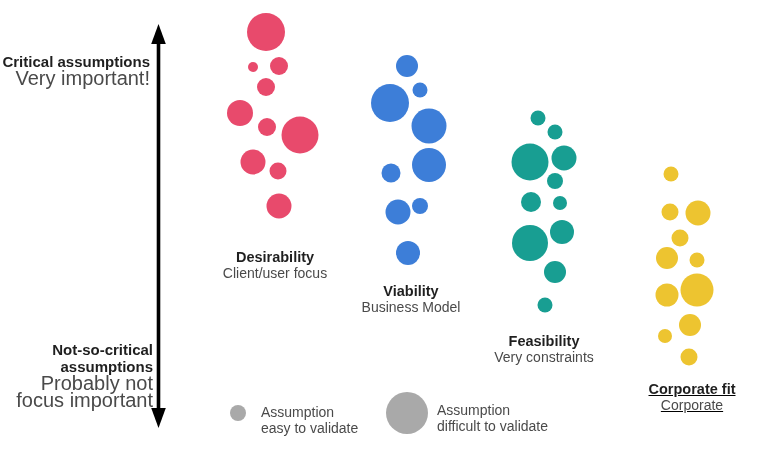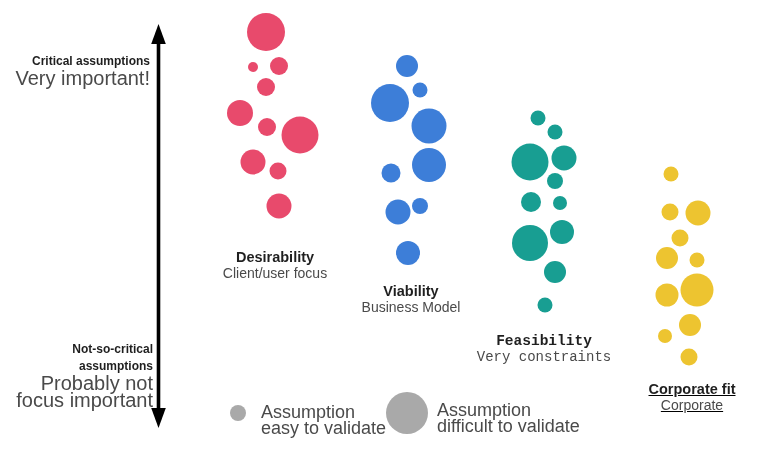--- a/index.html
+++ b/index.html
@@ -6,28 +6,28 @@
   .canvas {
     position: relative;
     width: 768px;
     height: 468px;
     background: #ffffff;
     overflow: hidden;
     font-family: "Liberation Sans", sans-serif;
   }
   .layer { position: absolute; left: 0; top: 0; }
   .axis-label { position: absolute; text-align: right; }
-  .axis-label .title { font-weight: bold; color: #1f1f1f; font-size: 12px; line-height: 17px; }
+  .axis-label .title { font-weight: bold; color: #1f1f1f; font-size: 15px; line-height: 17px; }
   .axis-label .subtitle { color: #4a4a4a; font-size: 20px; line-height: 17px; }
   .axis-label.top .title, .axis-label.top .subtitle { white-space: nowrap; }
   .axis-label.bottom { width: 140px; }
   .cluster-label { position: absolute; transform: translateX(-50%); text-align: center; white-space: nowrap; }
   .cluster-label .title { font-weight: bold; color: #1f1f1f; font-size: 14.5px; line-height: 16px; }
   .cluster-label .subtitle { color: #4a4a4a; font-size: 14px; line-height: 16px; }
-  .legend-text { position: absolute; text-align: left; color: #4a4a4a; font-size: 18px; line-height: 15.5px; }
+  .legend-text { position: absolute; text-align: left; color: #4a4a4a; font-size: 14px; line-height: 15.5px; }
 </style>
 </head>
 <body>
 
 <div class="canvas">
 
   <svg class="layer" width="768" height="468" viewBox="0 0 768 468">
     <g>
       <line x1="158.5" y1="41" x2="158.5" y2="411" stroke="#000000" stroke-width="3.6"></line>
       <polygon points="158.5,24 151.2,44 165.8,44" fill="#000000"></polygon>
@@ -95,21 +95,21 @@
   <div class="cluster-label" style="left: 411px; top: 283px;">
     <div class="title">Viability</div>
     <div class="subtitle">Business Model</div>
   </div>
 
   <div class="cluster-label" style="left: 275px; top: 249px;">
     <div class="title">Desirability</div>
     <div class="subtitle">Client/user focus</div>
   </div>
 
-  <div class="cluster-label" style="left: 544px; top: 333px; font-family: Liberation Mono, monospace;">
+  <div class="cluster-label" style="left: 544px; top: 333px;">
     <div class="title">Feasibility</div>
     <div class="subtitle">Very constraints</div>
   </div>
 
   <div class="cluster-label" style="left: 692px; top: 381px; text-decoration: underline;">
     <div class="title">Corporate fit</div>
     <div class="subtitle">Corporate</div>
   </div>
 
   <div class="legend-text" id="legend-text-0" style="left: 261px; top: 405px;">

